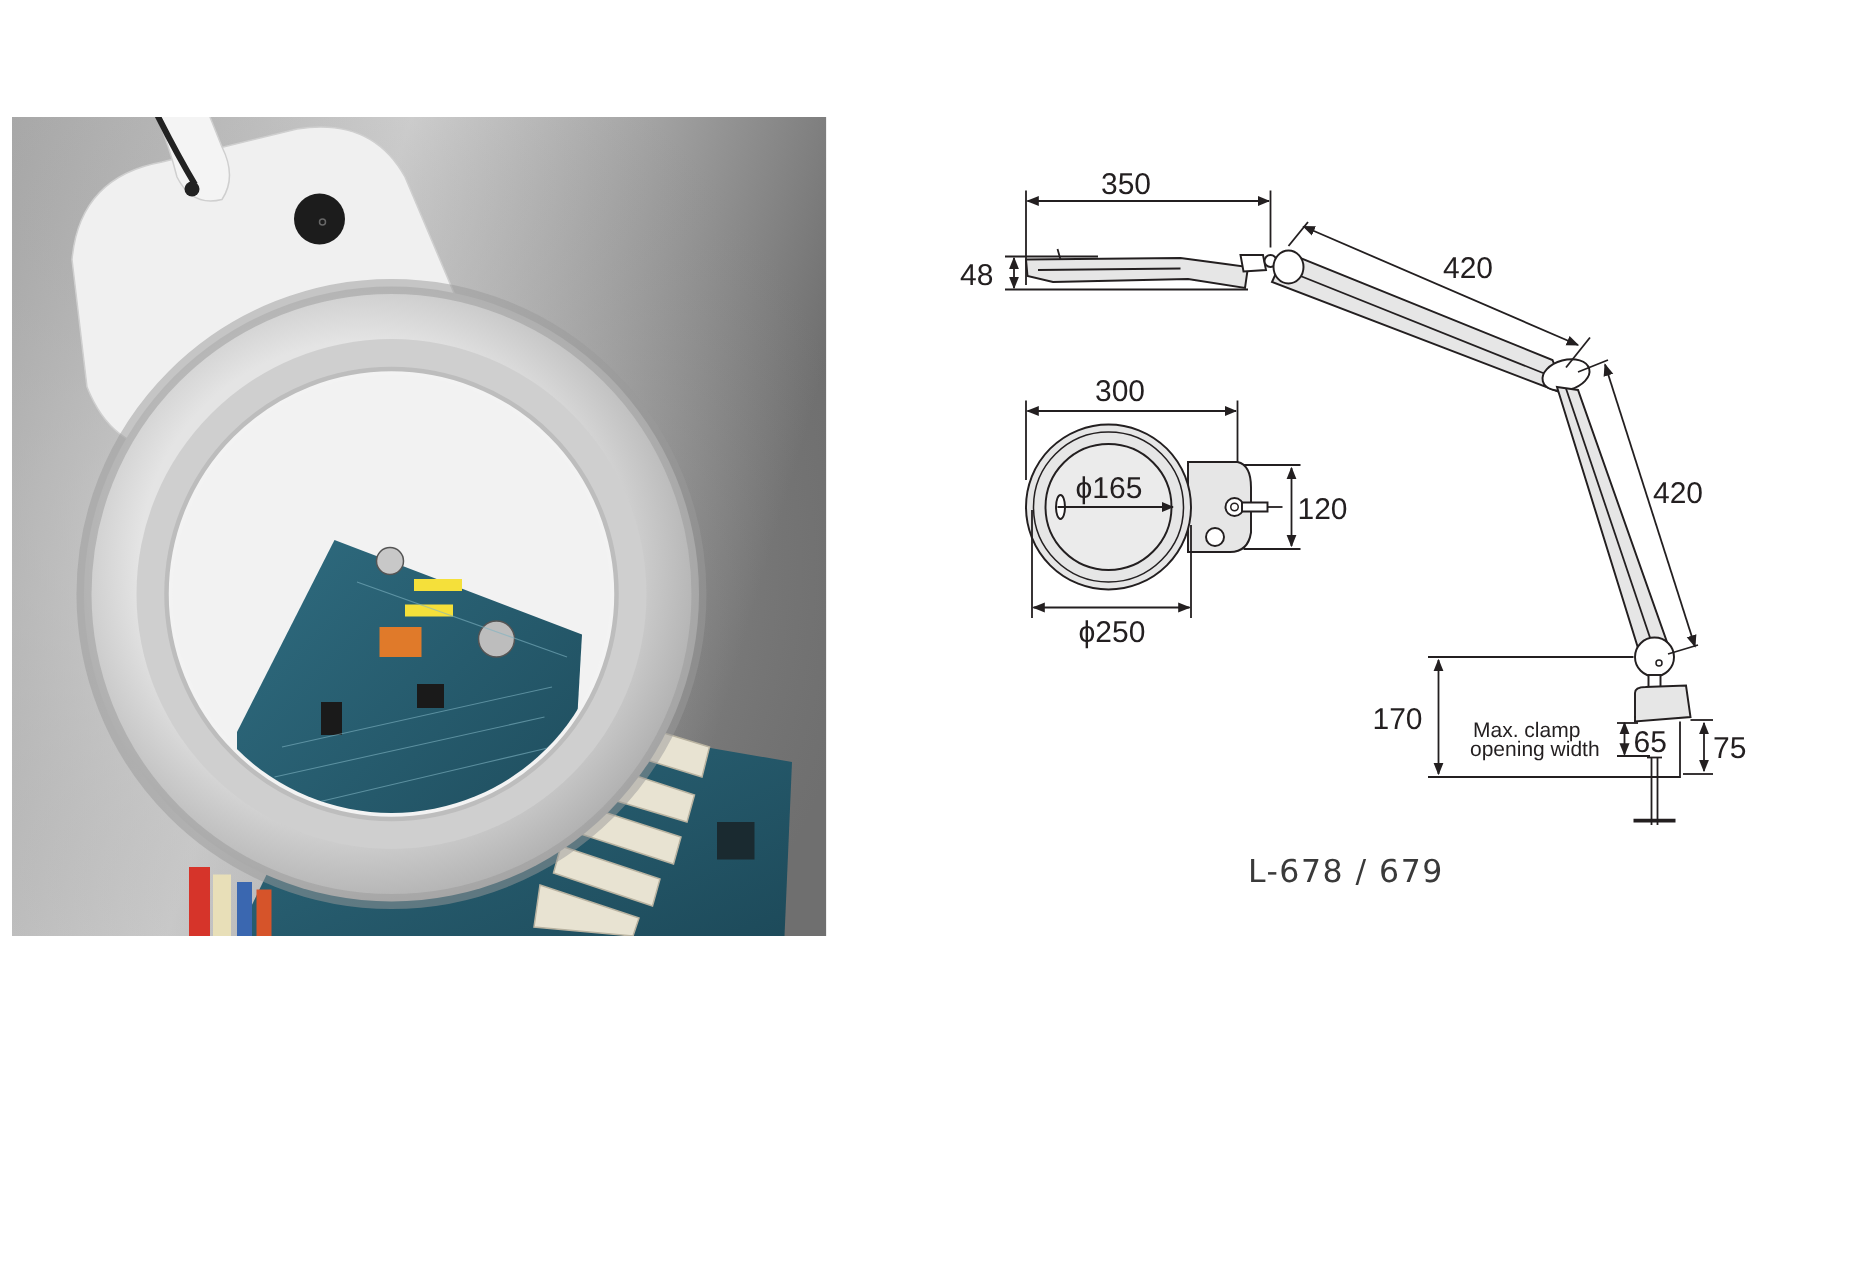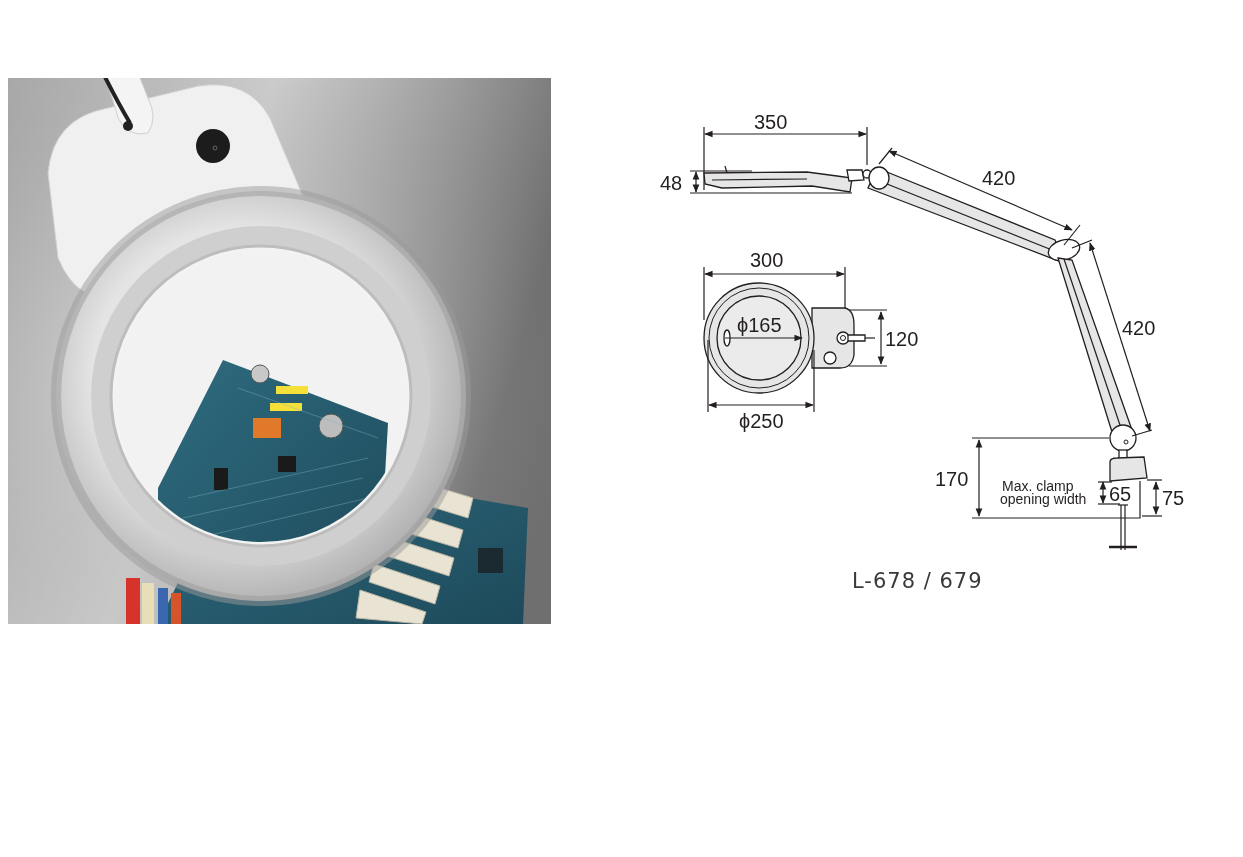--- a/index.html
+++ b/index.html
@@ -1,19 +1,19 @@
 <!DOCTYPE html>
 <html><head>
   <meta charset="utf-8">
   <style>
     html, body { margin: 0; padding: 0; background: #ffffff; }
     body { width: 1243px; height: 857px; position: relative; overflow: hidden; font-family: "Liberation Sans", sans-serif; }
     .photo { position: absolute; left: 8px; top: 78px; width: 543px; height: 546px; overflow: hidden; }
     .photo svg { display: block; }
-    .drawing { position: absolute; left: 632px; top: 90px; width: 600px; height: 520px; }
+    .drawing { position: absolute; left: 612px; top: 90px; width: 600px; height: 520px; }
     .drawing svg { display: block; overflow: visible; }
     .dim { font-family: "Liberation Sans", sans-serif; font-size: 20px; fill: #231f20; }
     .note { font-family: "Liberation Sans", sans-serif; font-size: 14px; fill: #231f20; }
     .model { font-family: "DejaVu Sans", sans-serif; font-size: 21px; fill: #3a3a3a; letter-spacing: 1px; }
     .ln { stroke: #231f20; stroke-width: 1.2; fill: none; }
     .part { stroke: #231f20; stroke-width: 1.3; fill: #e6e6e6; }
     .partw { stroke: #231f20; stroke-width: 1.3; fill: #ffffff; }
   </style>
 </head>
 <body>

